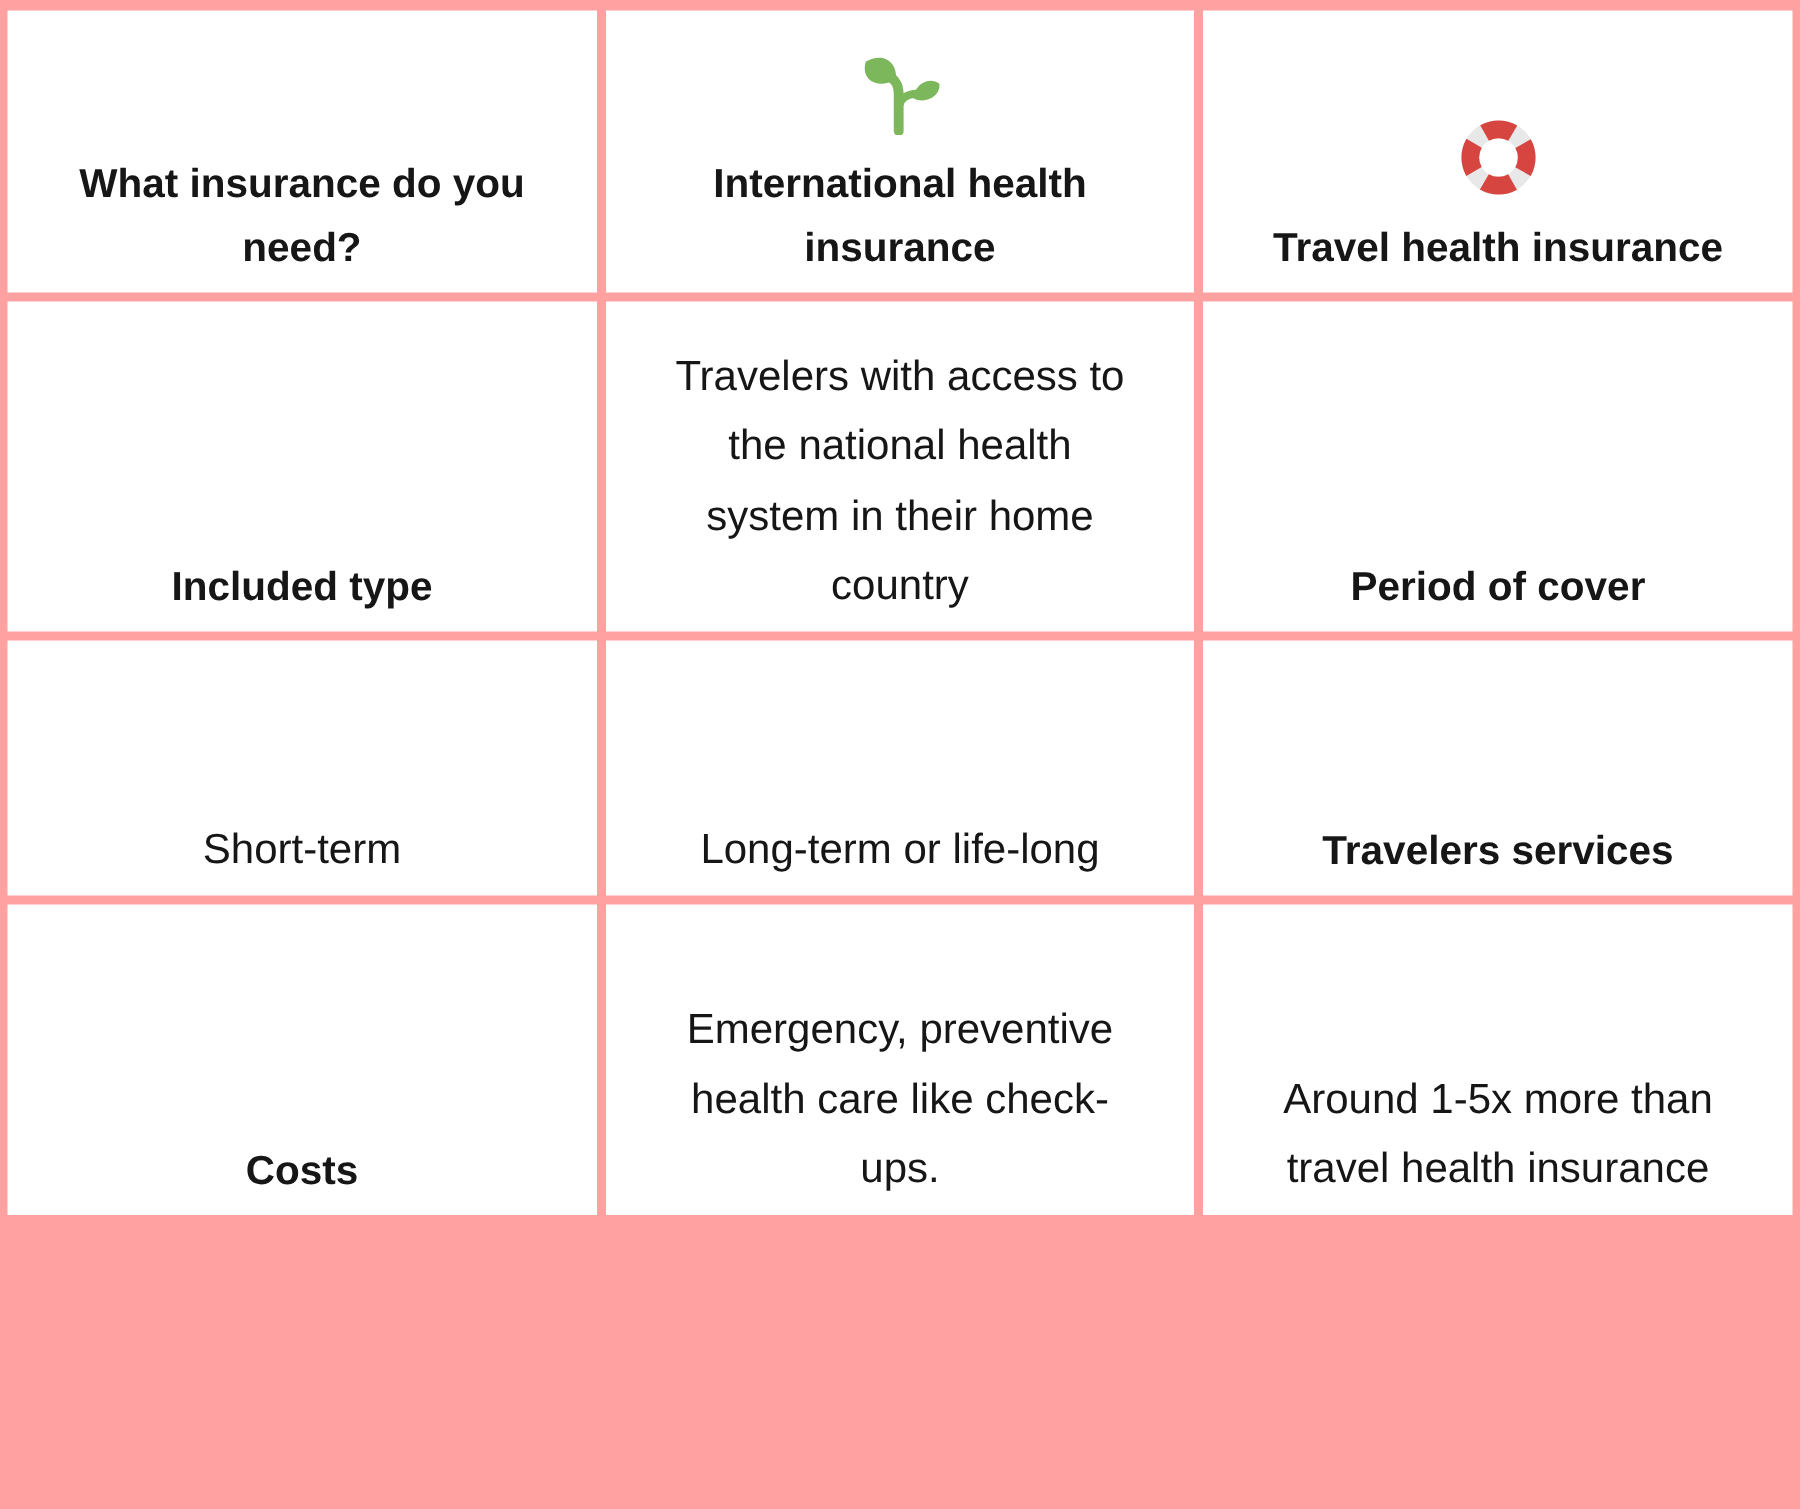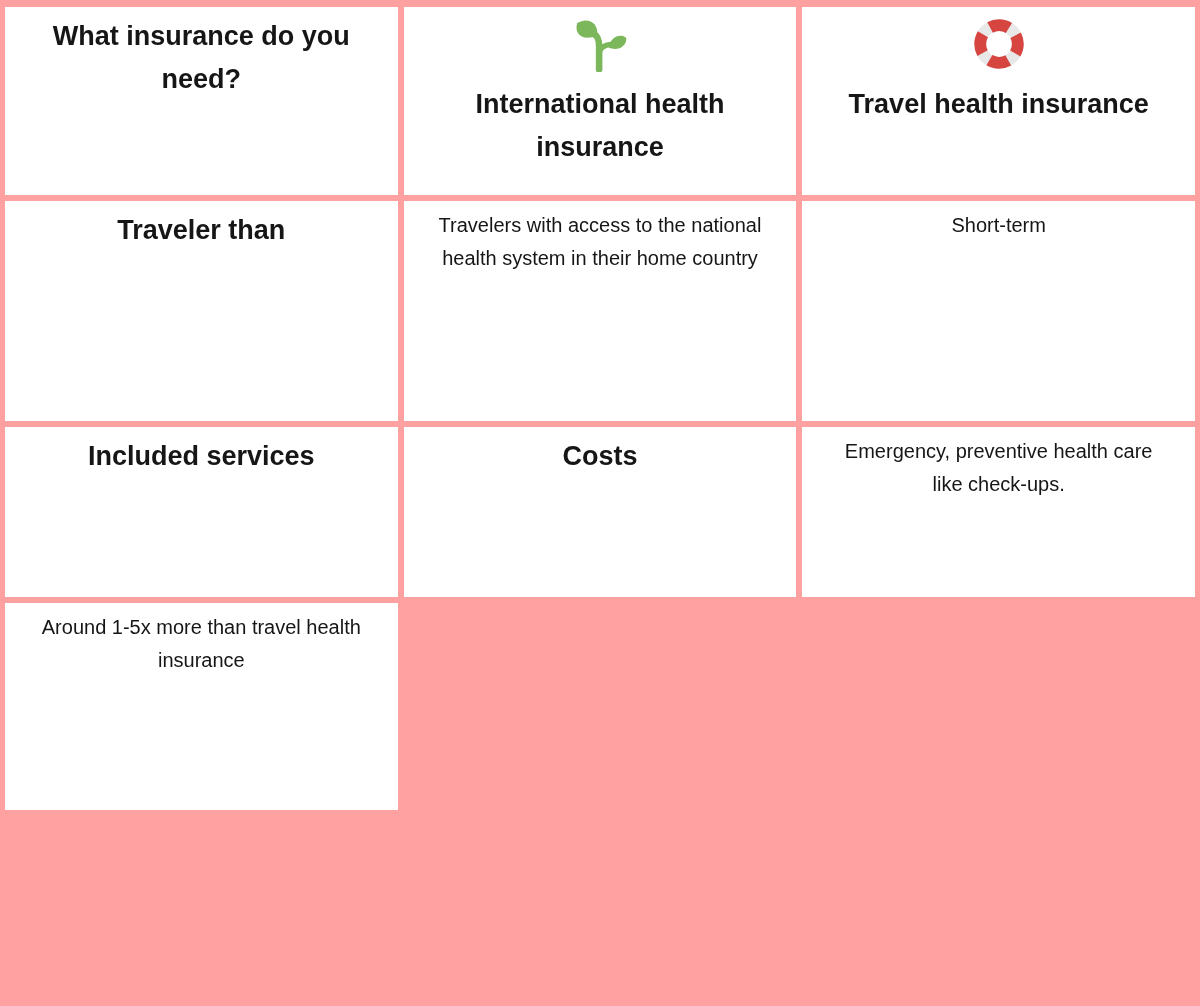--- a/index.html
+++ b/index.html
@@ -18,39 +18,39 @@
     grid-template-rows: 188px 220px 170px 207px 183px;
     gap: 6px;
     font-family: "Liberation Sans", "DejaVu Sans", sans-serif;
     color: #161616;
   }
   .cell {
     background: #ffffff;
     display: flex;
     flex-direction: column;
     align-items: center;
-    justify-content: flex-start;
+    justify-content: flex-end;
     text-align: center;
     padding: 8px 34px;
     box-sizing: border-box;
   }
   .question, .row-label {
     font-weight: bold;
     font-size: 27px;
     line-height: 1.6;
   }
   .col-header-label {
     font-weight: bold;
     font-size: 27px;
     line-height: 1.6;
     margin-top: 10px;
     max-width: 330px;
   }
   .body-text {
-    font-size: 20px;
+    font-size: 28px;
     line-height: 1.65;
     max-width: 340px;
   }
   .icon-wrap {
     height: 58px;
     display: flex;
     align-items: center;
     justify-content: center;
   }
 </style>
@@ -79,32 +79,38 @@
     <div class="icon-wrap">
       <svg width="56" height="56" viewBox="0 0 64 64" aria-hidden="true">
         <circle cx="32" cy="32" r="21.5" fill="none" stroke-width="13.5" stroke="#e8e8e8"></circle>
         <circle cx="32" cy="32" r="21.5" fill="none" stroke-width="13.5" stroke-dasharray="22.51 11.26" stroke-dashoffset="11.26" stroke="#d64540"></circle>
       </svg>
     </div>
     <div class="col-header-label">Travel health insurance</div>
   </div>
 
   <div class="cell">
-    <div class="row-label">Traveler than</div>
+    <div class="row-label">Included type</div>
   </div>
   <div class="cell">
     <div class="body-text">Travelers with access to the national health system in their home country</div>
   </div>
 
   <div class="cell">
+    <div class="row-label">Period of cover</div>
+  </div>
+  <div class="cell">
     <div class="body-text">Short-term</div>
+  </div>
+  <div class="cell">
+    <div class="body-text">Long-term or life-long</div>
   </div>
 
   <div class="cell">
-    <div class="row-label">Included services</div>
+    <div class="row-label">Travelers services</div>
   </div>
   <div class="cell">
     <div class="row-label">Costs</div>
   </div>
 
   <div class="cell">
     <div class="body-text">Emergency, preventive health care like check-ups.</div>
   </div>
   <div class="cell">
     <div class="body-text">Around 1-5x more than travel health insurance</div>

